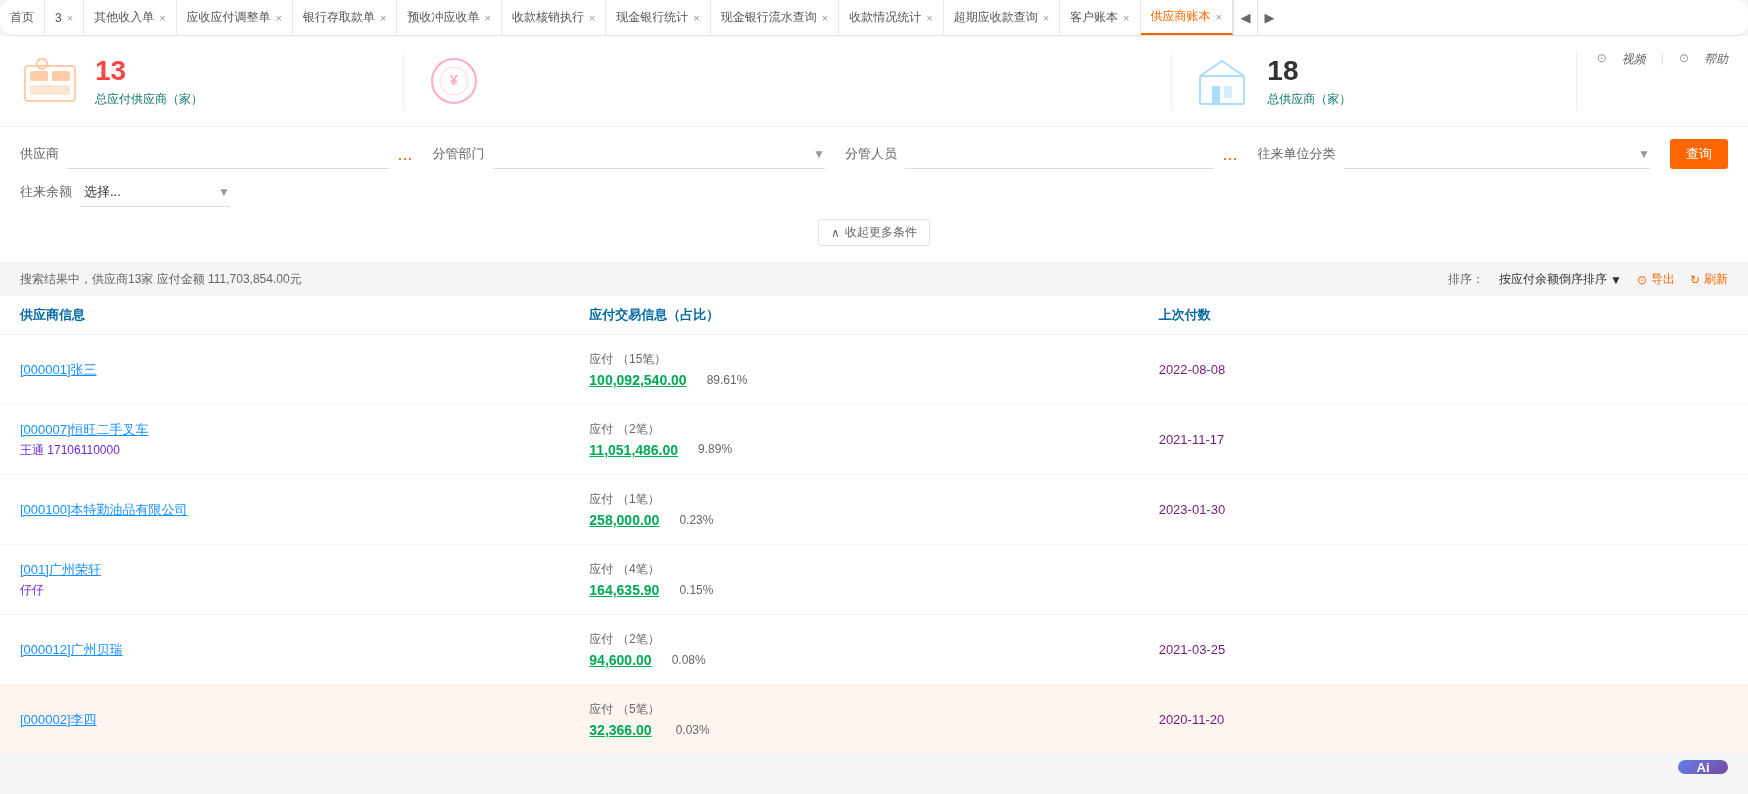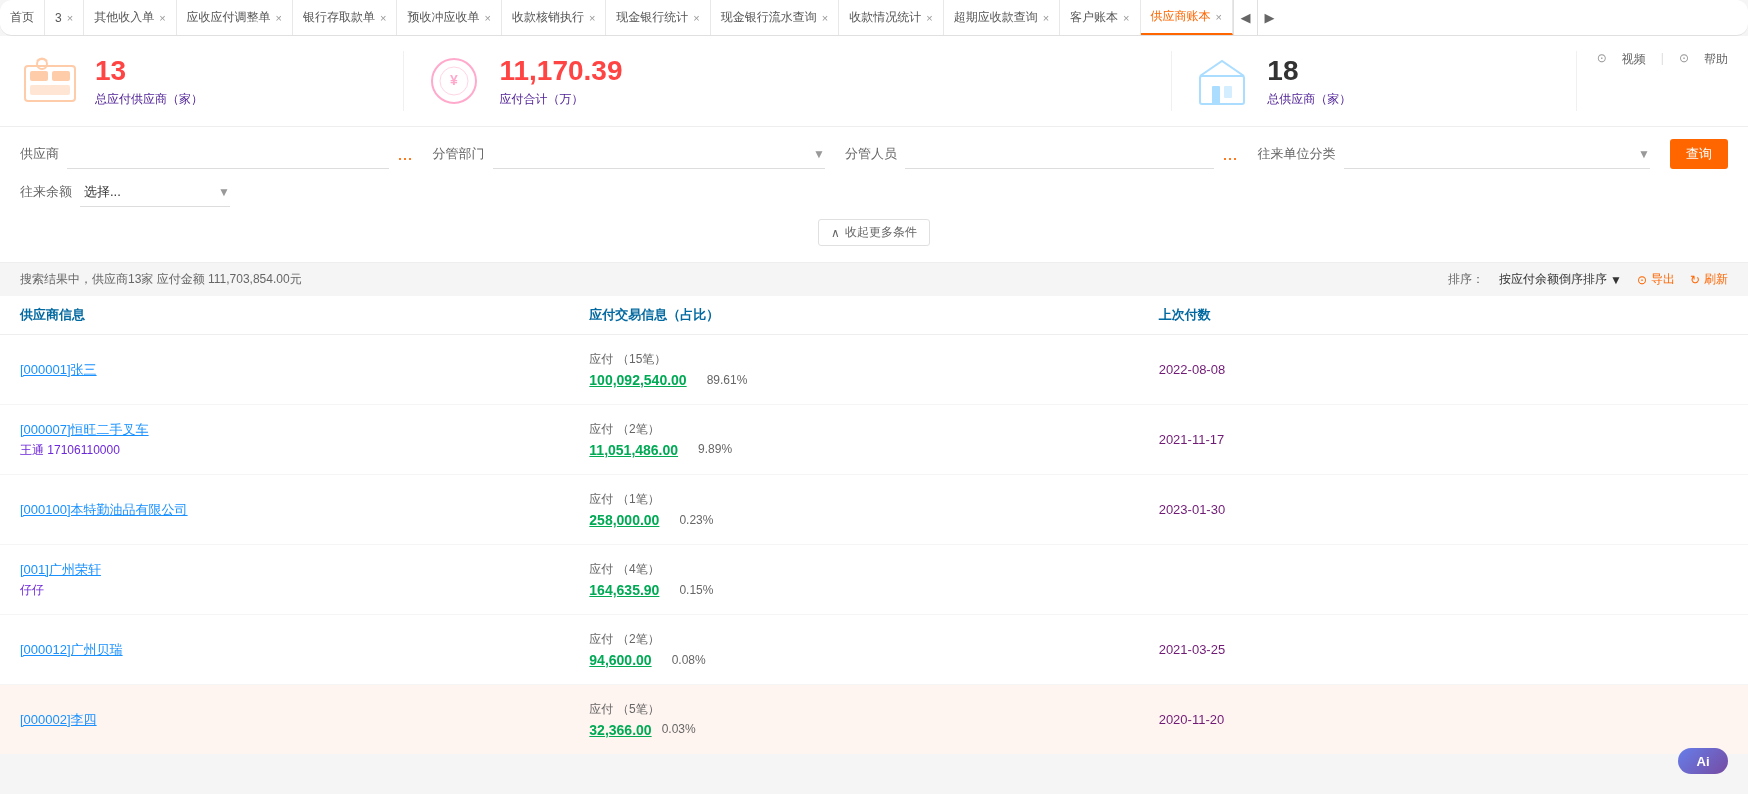--- a/index.html
+++ b/index.html
@@ -72,32 +72,32 @@
     }
     .card-content { flex: 1; }
     .card-number {
       font-size: 28px;
       font-weight: bold;
       color: #ff4444;
       line-height: 1.2;
     }
     .card-label {
       font-size: 12px;
-      color: #4c1d95;
+      color: #0f766e;
       margin-top: 4px;
     }
     .summary-right {
       display: flex;
       align-items: flex-start;
       gap: 15px;
       margin-left: auto;
       font-size: 12px;
       color: #666;
     }
-    .summary-right a { color: #666; text-decoration: none; }
+    .summary-right a { color: #666; text-decoration: none; font-style: italic; }
 
     
     .filter-area {
       background: #fff;
       padding: 12px 20px;
       border-bottom: 1px solid #eee;
     }
     .filter-row {
       display: flex;
       align-items: center;
@@ -264,21 +264,21 @@
     
     ::-webkit-scrollbar { width: 6px; height: 6px; }
     ::-webkit-scrollbar-track { background: #f1f1f1; }
     ::-webkit-scrollbar-thumb { background: #ccc; border-radius: 3px; }
     
     .ai-btn {
       position: fixed;
       right: 20px;
       bottom: 20px;
       width: 50px;
-      height: 26px;
+      height: 14px;
       background: linear-gradient(135deg, #667eea 0%, #764ba2 100%);
       border-radius: 13px;
       display: flex;
       align-items: center;
       justify-content: center;
       color: white;
       font-size: 13px;
       font-weight: bold;
       cursor: pointer;
     }
@@ -362,24 +362,20 @@
   </div>
 
   <div class="summary-card" style="flex:2">
     <div class="card-icon">
       <svg width="60" height="60" viewBox="0 0 60 60">
         <circle cx="30" cy="30" r="22" fill="none" stroke="#ffaacc" stroke-width="2"></circle>
         <text x="30" y="34" text-anchor="middle" font-size="14" fill="#ffaacc" font-weight="bold">¥</text>
         <circle cx="30" cy="30" r="14" fill="none" stroke="#ffaacc" stroke-width="1" opacity="0.5"></circle>
       </svg>
     </div>
-    <div class="card-content">
-      <div class="card-number">11,170.39</div>
-      <div class="card-label">应付合计（万）</div>
-    </div>
   </div>
 
   <div class="summary-card">
     <div class="card-icon">
       <svg width="60" height="60" viewBox="0 0 60 60">
         <rect x="8" y="25" width="44" height="28" rx="2" fill="none" stroke="#aaddff" stroke-width="2"></rect>
         <path d="M8 25 L30 10 L52 25" fill="none" stroke="#aaddff" stroke-width="2"></path>
         <rect x="20" y="35" width="8" height="18" rx="1" fill="#aaddff"></rect>
         <rect x="32" y="35" width="8" height="12" rx="1" fill="#aaddff" opacity="0.5"></rect>
         <line x1="8" y1="25" x2="52" y2="25" stroke="#aaddff" stroke-width="1"></line>
@@ -573,21 +569,21 @@
 
   <div class="table-row highlighted">
     <div>
       <a class="supplier-link">[000002]李四</a>
     </div>
     <div>
       <div>
         <span class="payable-label">应付</span>
         <span class="payable-label">（5笔）</span>
       </div>
-      <div style="display:flex;gap:0;margin-top:4px">
+      <div style="display:flex;align-items:center;gap:14px;margin-top:4px">
         <a class="payable-amount">32,366.00</a>
         <span class="payable-percent">0.03%</span>
       </div>
     </div>
     <div class="last-payment">2020-11-20</div>
   </div>
 </div>
 
 <div class="ai-btn">Ai</div>
 

